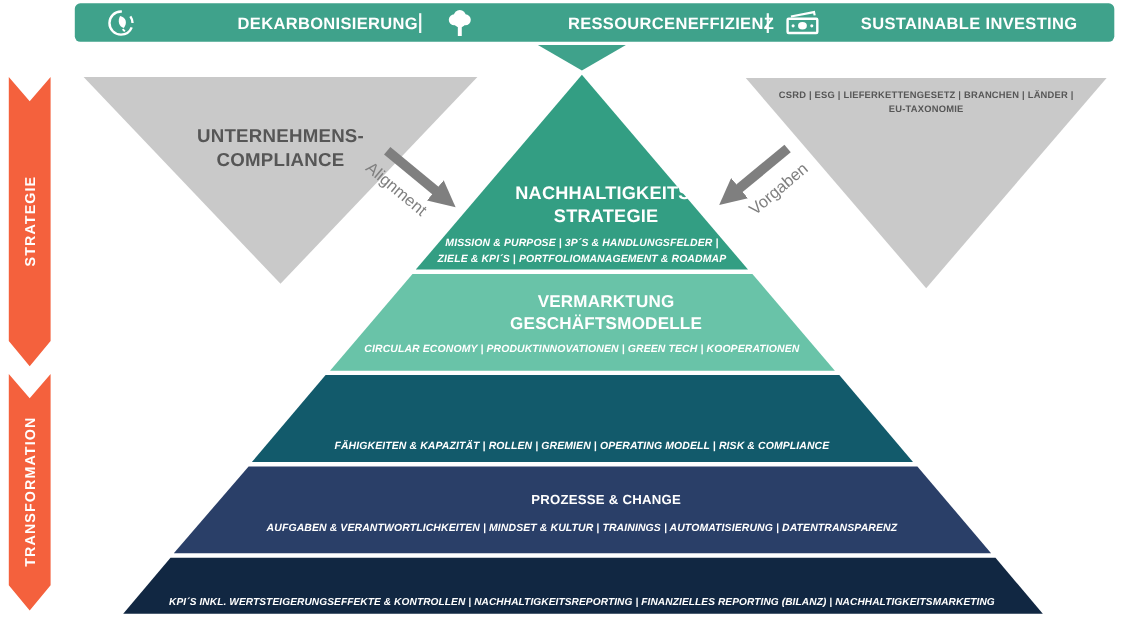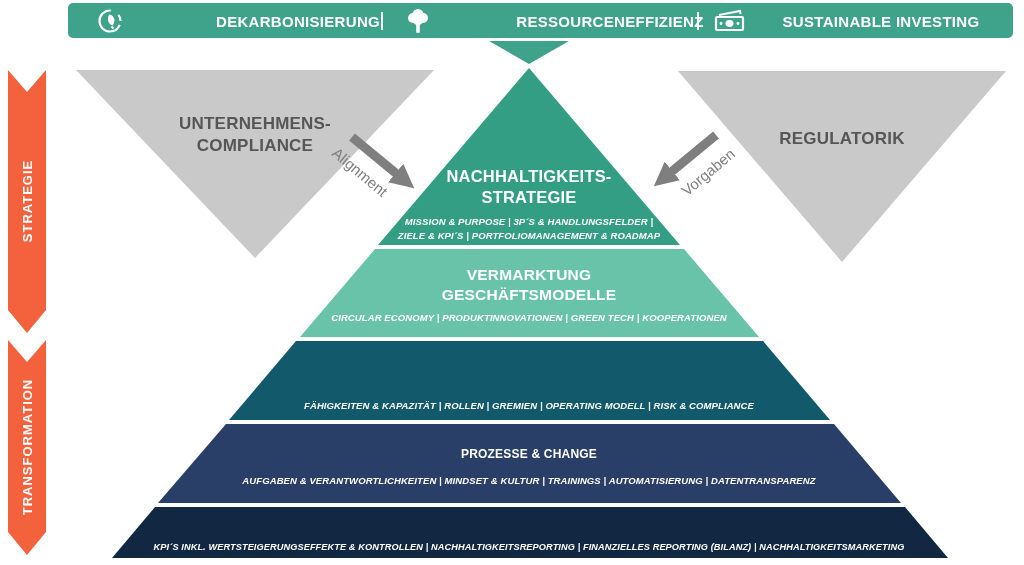--- a/index.html
+++ b/index.html
@@ -46,21 +46,21 @@
 
   
   .arrow-label {
     position:absolute; color:#7F7F7F; font-size:15px; white-space:nowrap;
     transform:translate(-50%,-50%) rotate(40deg);
   }
   .arrow-label.neg { transform:translate(-50%,-50%) rotate(-40deg); }
 
   
   .layer-title {
-    position:absolute; left:529px; color:#fff; font-weight:bold;
+    position:absolute; left:551px; color:#fff; font-weight:bold;
     line-height:1.28; letter-spacing:.2px;text-align:center;
   }
   .layer-sub {
     position:absolute; left:529px; color:#fff; font-weight:bold;
     font-size:9.5px; line-height:1.45; letter-spacing:.1px;font-style:italic;
   }
   svg { display:block; }
 </style>
 </head>
 <body>
@@ -121,21 +121,22 @@
       <circle cx="26" cy="15.5" r="1.4" fill="#fff"></circle>
     </svg>
     <div class="banner-label" style="left:688px;width:250px">SUSTAINABLE INVESTING</div>
   </div>
 
   <div class="ribbon-label" style="left:27px;top:201px">STRATEGIE</div>
   <div class="ribbon-label" style="left:27px;top:447px">TRANSFORMATION</div>
 
   <div class="tri-title txt ctr" style="left:255px;top:113px">UNTERNEHMENS-
 COMPLIANCE</div>
-  <div class="tri-title txt ctr" style="left:842px;top:128px">REGULATORIK</div>
+  <div class="tri-tags txt ctr" style="left:842px;top:80px">CSRD | ESG | LIEFERKETTENGESETZ | BRANCHEN | LÄNDER |
+EU-TAXONOMIE</div>
 
   <div class="arrow-label" style="left:360px;top:172px">Alignment</div>
   <div class="arrow-label neg" style="left:708px;top:172px">Vorgaben</div>
 
   <div class="layer-title txt ctr" style="top:166px;font-size:16.5px">NACHHALTIGKEITS-
 STRATEGIE</div>
   <div class="layer-sub txt ctr" style="top:215px">MISSION &amp; PURPOSE | 3P´S &amp; HANDLUNGSFELDER |
 ZIELE &amp; KPI´S | PORTFOLIOMANAGEMENT &amp; ROADMAP</div>
 
   <div class="layer-title txt ctr" style="top:265px;font-size:15.5px">VERMARKTUNG

